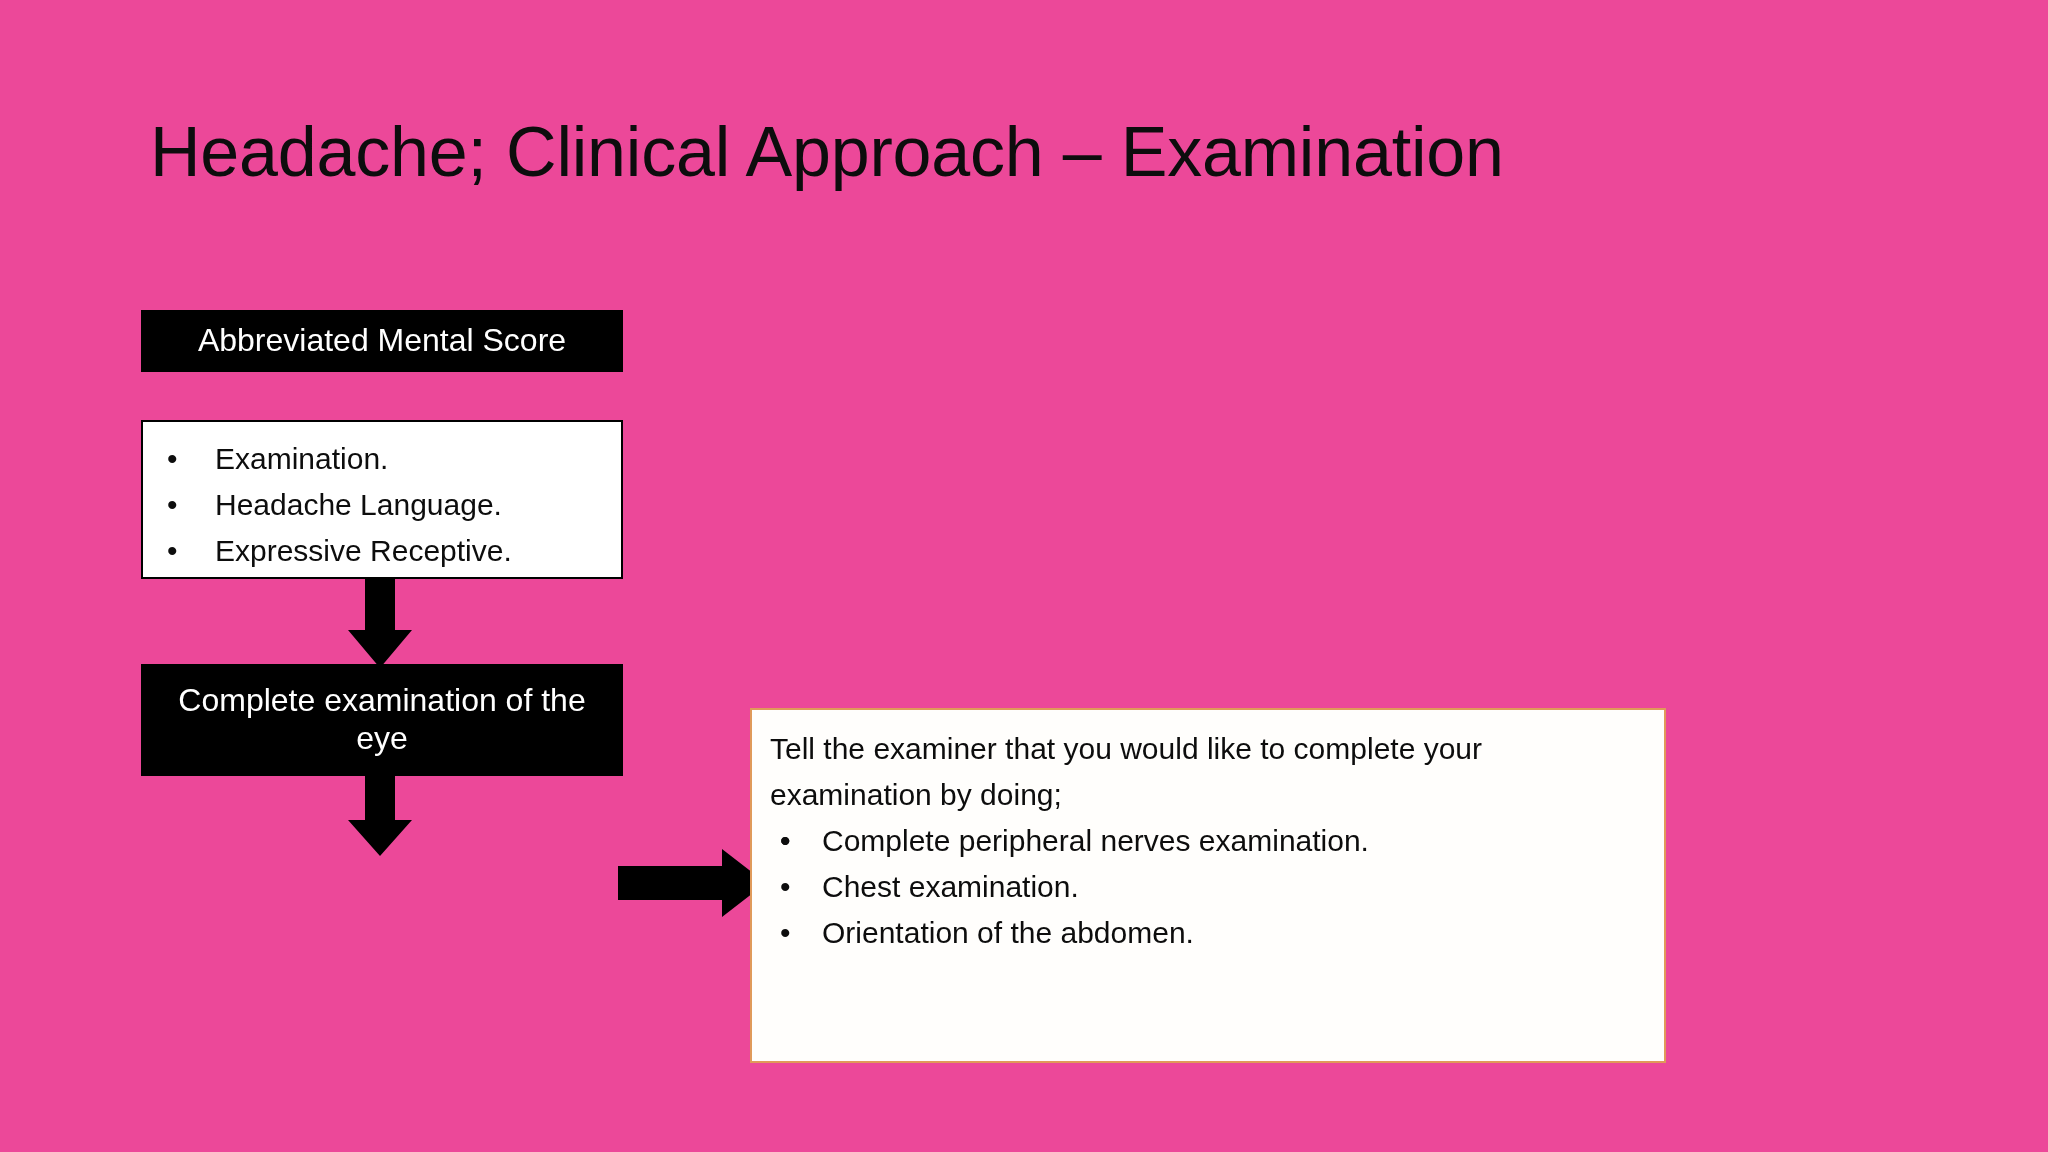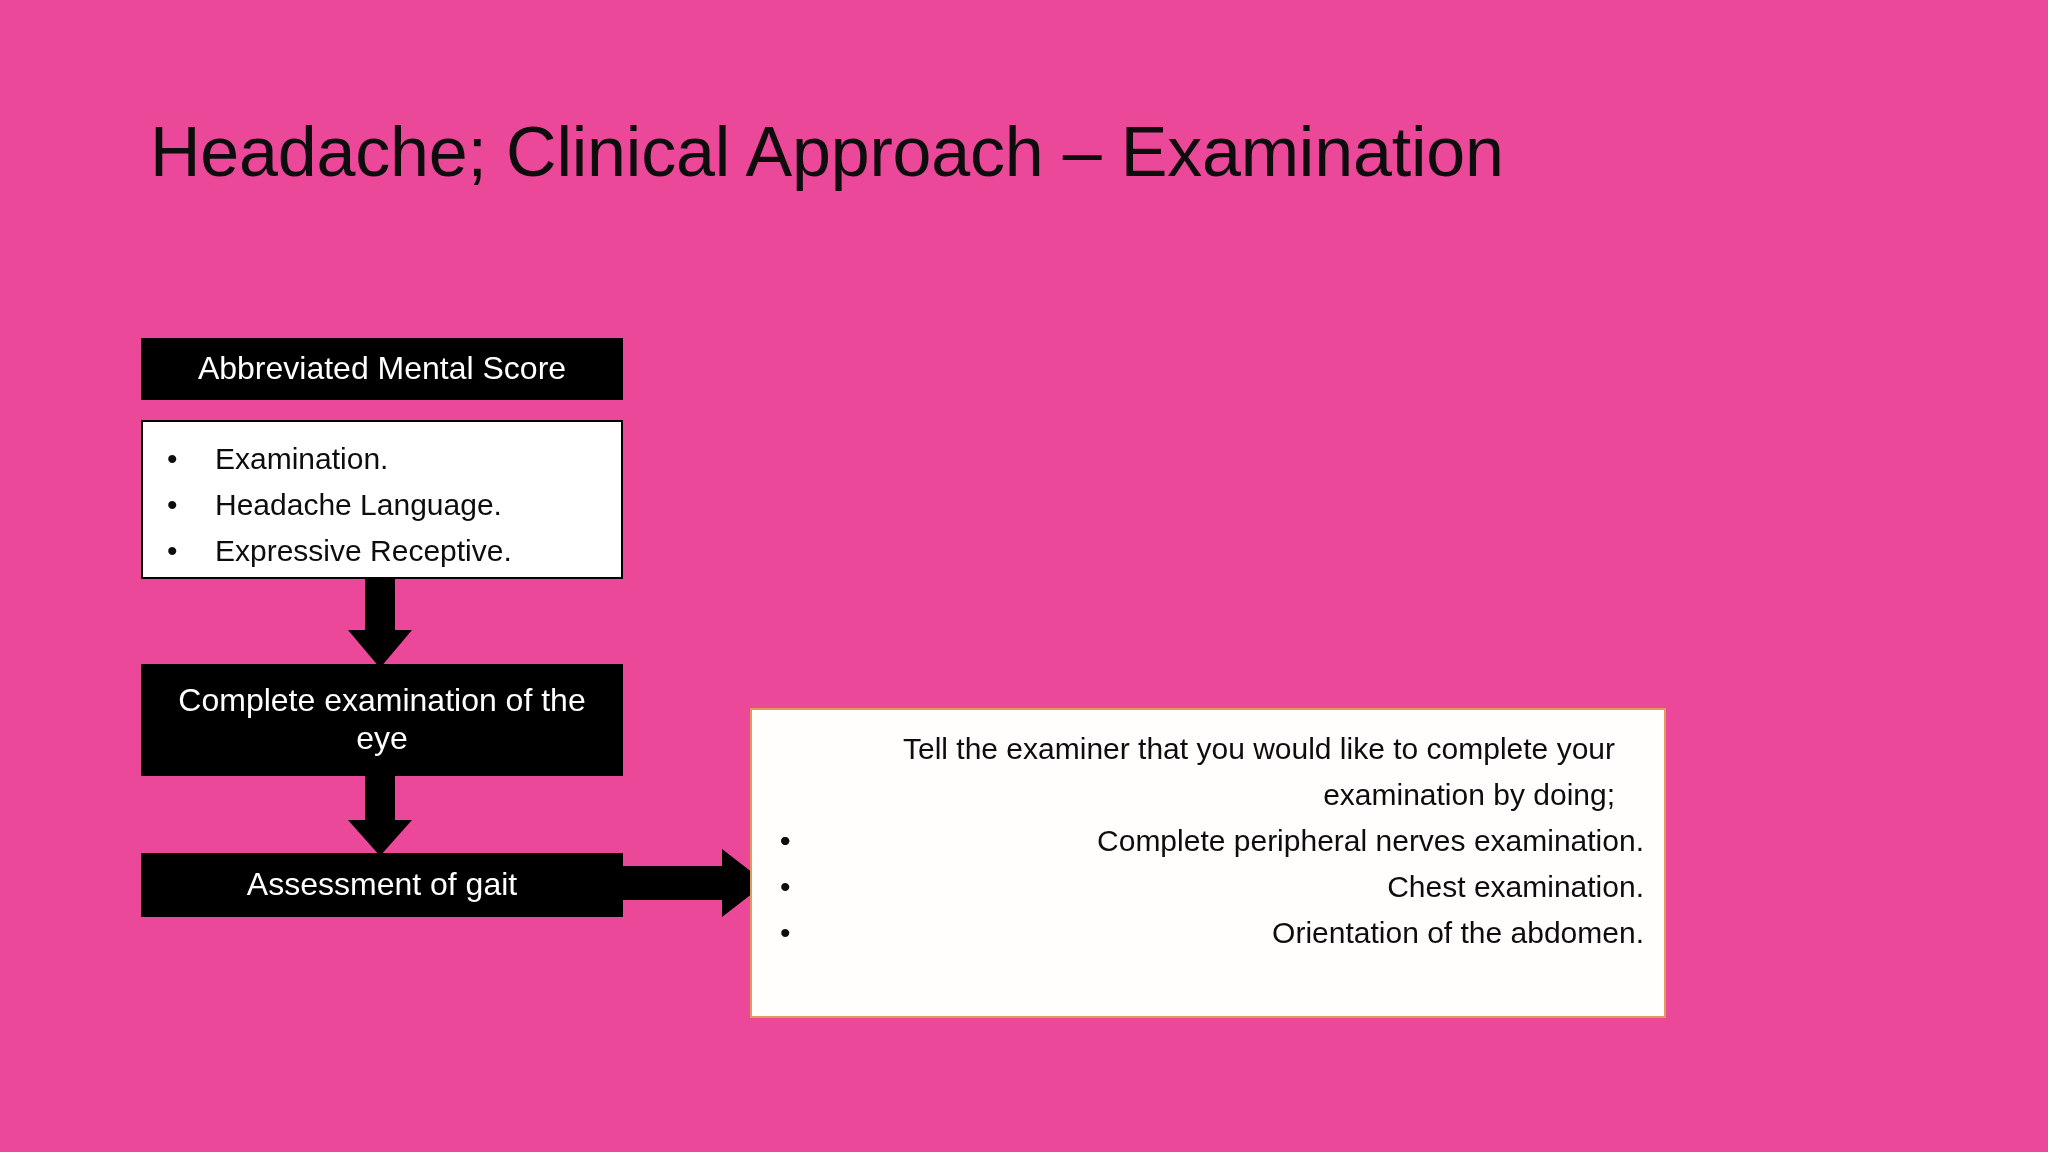--- a/index.html
+++ b/index.html
@@ -48,21 +48,20 @@
     line-height: 1.18;
     padding: 0 14px;
     box-sizing: border-box;
   }
 
   #box-ams {
     left: 141px;
     top: 310px;
     width: 482px;
     height: 62px;
-    margin-top: 28px;
   }
   #box-eye {
     left: 141px;
     top: 664px;
     width: 482px;
     height: 112px;
   }
   #box-gait {
     left: 141px;
     top: 853px;
@@ -104,26 +103,25 @@
     font-size: 30px;
     line-height: 46px;
   }
 
   
   #callout-box {
     position: absolute;
     left: 750px;
     top: 708px;
     width: 916px;
-    height: 310px;
+    height: 355px;
     background: #fffefc;
     border: 2px solid #E09A5A;
     box-sizing: border-box;
     padding: 16px 20px 10px 18px;
-    text-align: right;
   }
   #callout-lead {
     font-size: 30px;
     line-height: 46px;
     color: #0d0d0d;
     margin: 0 0 0 0;
     max-width: 845px;
   }
   #callout-box .bullet-list li {
     padding-left: 52px;
@@ -189,23 +187,20 @@
   </svg>
 
   <div class="black-box" id="box-eye">
     <span class="box-text">Complete examination of the eye</span>
   </div>
 
   <svg class="arrow-svg" id="arrow-eye-to-gait" viewBox="0 0 80 82">
     <polygon points="25,0 55,0 55,46 72,46 40,82 8,46 25,46" fill="#000000"></polygon>
   </svg>
 
-  <div class="black-box" id="box-gait">
-    <span class="box-text">Assessment of gait</span>
-  </div>
 
   <svg class="arrow-svg" id="arrow-gait-to-callout" viewBox="0 0 148 70">
     <polygon points="0,18 104,18 104,1 148,35 104,69 104,52 0,52" fill="#000000"></polygon>
   </svg>
 
   <div id="callout-box">
     <p id="callout-lead">Tell the examiner that you would like to complete your examination by doing;</p>
     <ul class="bullet-list">
       <li>
         <span class="bullet-dot">•</span>

